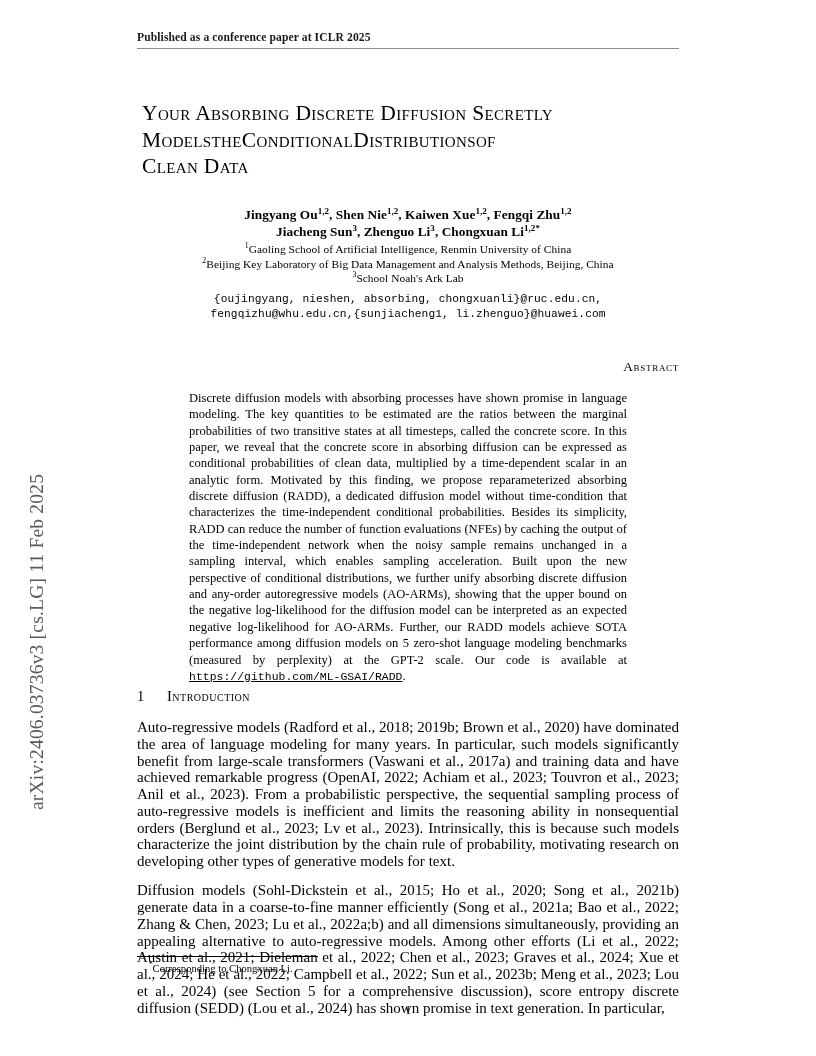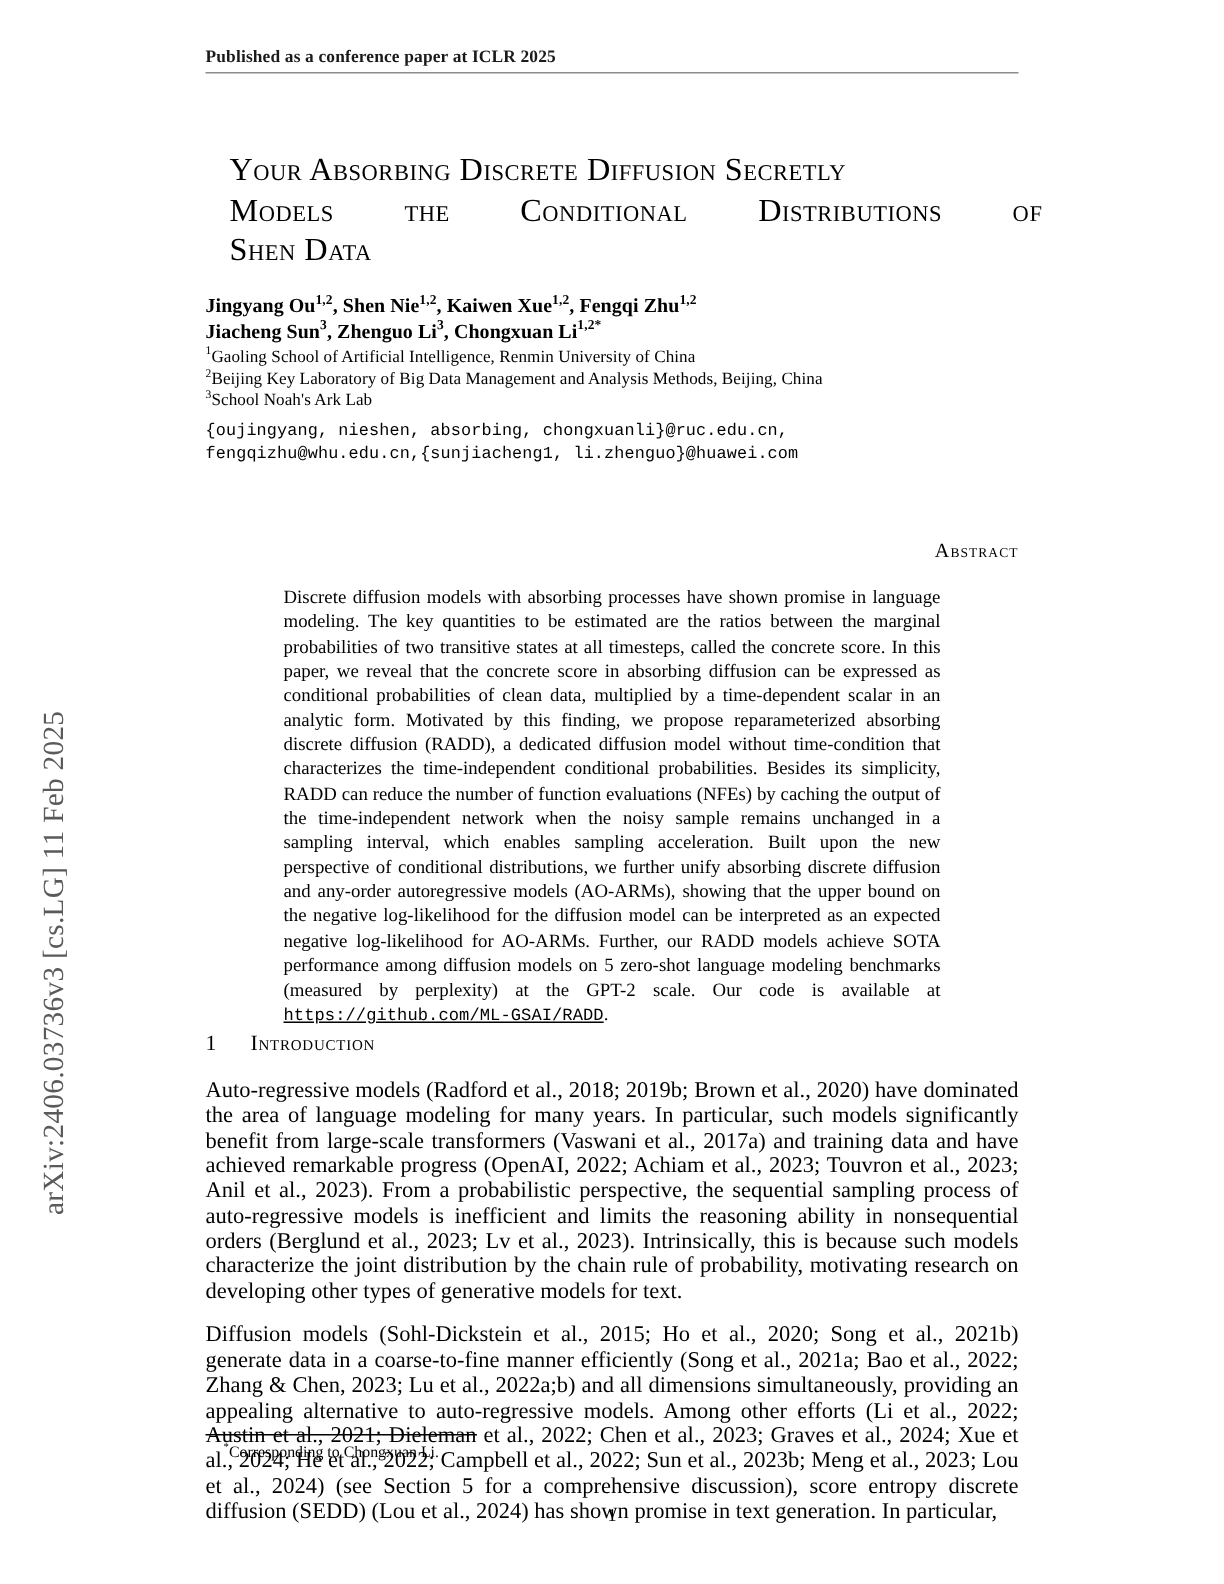--- a/index.html
+++ b/index.html
@@ -51,45 +51,44 @@
   }
   .header-rule {
     height: 1px;
     background: #8c8c8c;
     width: 100%;
   }
 
   
   .title-block {
     position: absolute;
-    left: 153px;
+    left: 142px;
     top: 100px;
     width: 542px;
   }
   .title-line {
     font-size: 21.5px;
     line-height: 26.6px;
     font-variant: small-caps;
     letter-spacing: 0.35px;
     color: #000;
     white-space: nowrap;
   }
   .title-line.justify {
     display: flex;
-    justify-content: space-between;
   }
   .title-line.justify > span { white-space: nowrap; }
 
   
   .authors-block {
     position: absolute;
     left: 137px;
-    top: 195px;
-    width: 542px;
-    text-align: left;
+    top: 206px;
+    width: 542px;
+    text-align: center;
   }
   .author-line {
     font-size: 13.3px;
     font-weight: bold;
     line-height: 17.2px;
     letter-spacing: 0.05px;
   }
   .affil-line {
     font-size: 11.4px;
     line-height: 14.4px;
@@ -207,21 +206,21 @@
 
   <div class="title-block">
     <div class="title-line">Your Absorbing Discrete Diffusion Secretly</div>
     <div class="title-line justify">
       <span>Models</span>
       <span>the</span>
       <span>Conditional</span>
       <span>Distributions</span>
       <span>of</span>
     </div>
-    <div class="title-line">Shen Data</div>
+    <div class="title-line">Clean Data</div>
   </div>
 
   <div class="authors-block">
     <div class="author-line" id="author-line-1"><span>Jingyang Ou</span><sup>1,2</sup><span>, </span><span>Shen Nie</span><sup>1,2</sup><span>, </span><span>Kaiwen Xue</span><sup>1,2</sup><span>, </span><span>Fengqi Zhu</span><sup>1,2</sup></div>
     <div class="author-line" id="author-line-2"><span>Jiacheng Sun</span><sup>3</sup><span>, </span><span>Zhenguo Li</span><sup>3</sup><span>, </span><span>Chongxuan Li</span><sup>1,2*</sup></div>
     <div class="affil-block" id="affil-list">
         <div class="affil-line"><sup>1</sup><span>Gaoling School of Artificial Intelligence, Renmin University of China</span></div>
         <div class="affil-line"><sup>2</sup><span>Beijing Key Laboratory of Big Data Management and Analysis Methods, Beijing, China</span></div>
         <div class="affil-line"><sup>3</sup><span>School Noah's Ark Lab</span></div>
       </div>

